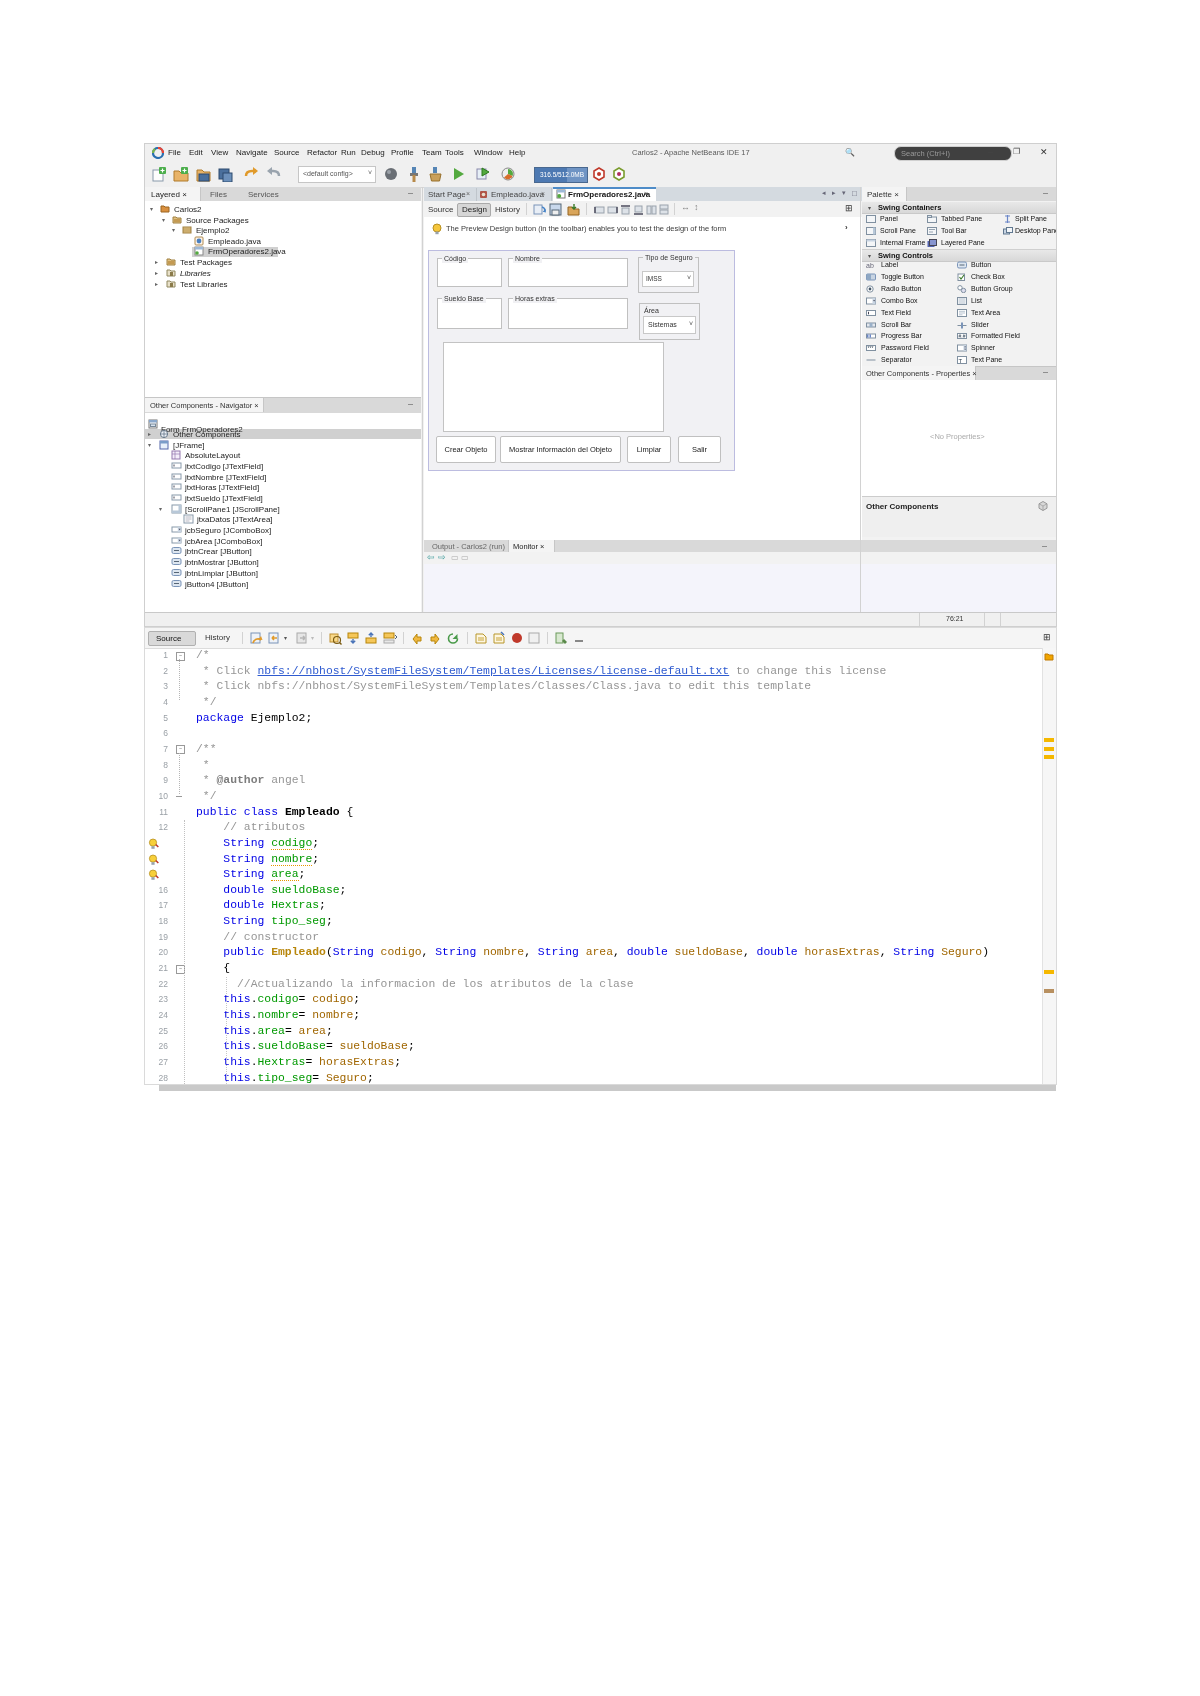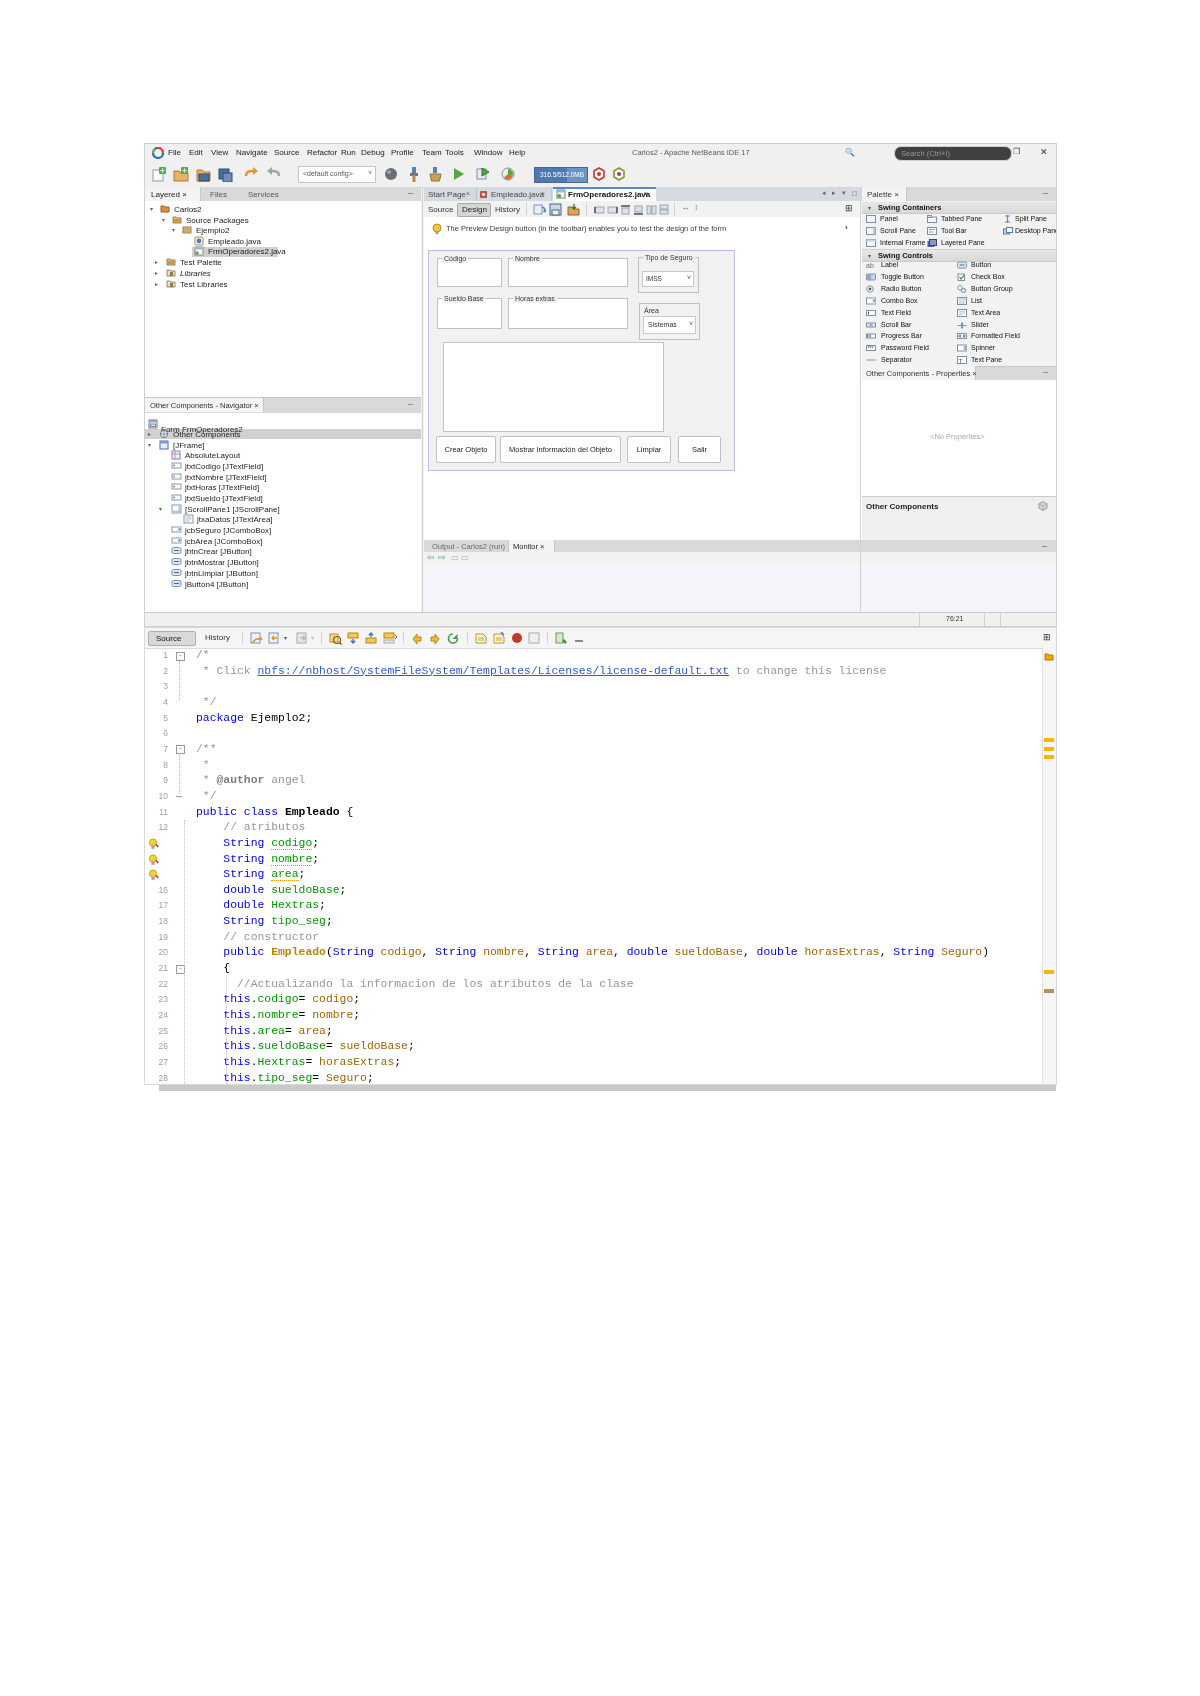--- a/index.html
+++ b/index.html
@@ -156,21 +156,21 @@
       <rect x="1" y="1" width="8" height="8" fill="#fff" stroke="#888"></rect>
       <rect x="1" y="1" width="8" height="2.5" fill="#9db8d6"></rect>
       <circle cx="3" cy="7" r="1.8" fill="#53a93f"></circle>
     </svg>
 <span class="tree" style="left:63px;top:103px;">FrmOperadores2.java</span>
 <span class="chev" style="left:10px;top:114px;">▸</span>
 <svg class="a" style="left:21px;top:113px" width="10" height="9" viewBox="0 0 10 9">
       <path d="M1 2 h3 l1 1 h4 v5 H1z" fill="#e0c080" stroke="#a08040"></path>
       <rect x="2" y="4" width="6" height="3" fill="#c49a52"></rect>
     </svg>
-<span class="tree" style="left:35px;top:114px;">Test Palette</span>
+<span class="tree" style="left:35px;top:114px;">Test Packages</span>
 <span class="chev" style="left:10px;top:125px;">▸</span>
 <svg class="a" style="left:21px;top:124px" width="10" height="9" viewBox="0 0 10 9">
       <path d="M1 2 h3 l1 1 h4 v5 H1z" fill="#e8e0c8" stroke="#908860"></path>
       <rect x="4" y="4" width="3" height="4" fill="#8a7a4a"></rect>
     </svg>
 <span class="tree" style="left:35px;top:125px;font-style:italic;">Libraries</span>
 <span class="chev" style="left:10px;top:136px;">▸</span>
 <svg class="a" style="left:21px;top:135px" width="10" height="9" viewBox="0 0 10 9">
       <path d="M1 2 h3 l1 1 h4 v5 H1z" fill="#e8e0c8" stroke="#908860"></path>
       <rect x="4" y="4" width="3" height="4" fill="#8a7a4a"></rect>
@@ -630,20 +630,21 @@
     </svg>
 <svg class="a" style="left:427px;top:3px" width="14" height="14" viewBox="0 0 14 14">
       <path d="M3 10 h8" stroke="#888" stroke-width="2"></path>
     </svg>
 <span class="a" style="left:898px;top:4px;font-size:9px;color:#333;">⊞</span>
 <div class="ln" style="top:20.0px;">1</div>
 <div class="cl" style="top:20.0px;"><span class="g">/*</span></div>
 <div class="ln" style="top:35.6px;">2</div>
 <div class="cl" style="top:35.6px;"><span class="g"> * Click </span><span class="lk">nbfs://nbhost/SystemFileSystem/Templates/Licenses/license-default.txt</span><span class="g"> to change this license</span></div>
 <div class="ln" style="top:51.3px;">3</div>
+<div class="cl" style="top:51.3px;"><span class="g"> * Click nbfs://nbhost/SystemFileSystem/Templates/Classes/Class.java to edit this template</span></div>
 <div class="ln" style="top:67.0px;">4</div>
 <div class="cl" style="top:67.0px;"><span class="g"> */</span></div>
 <div class="ln" style="top:82.6px;">5</div>
 <div class="cl" style="top:82.6px;"><span class="k">package</span> Ejemplo2;</div>
 <div class="ln" style="top:98.2px;">6</div>
 <div class="cl" style="top:98.2px;"></div>
 <div class="ln" style="top:113.9px;">7</div>
 <div class="cl" style="top:113.9px;"><span class="g">/**</span></div>
 <div class="ln" style="top:129.6px;">8</div>
 <div class="cl" style="top:129.6px;"><span class="g"> *</span></div>

